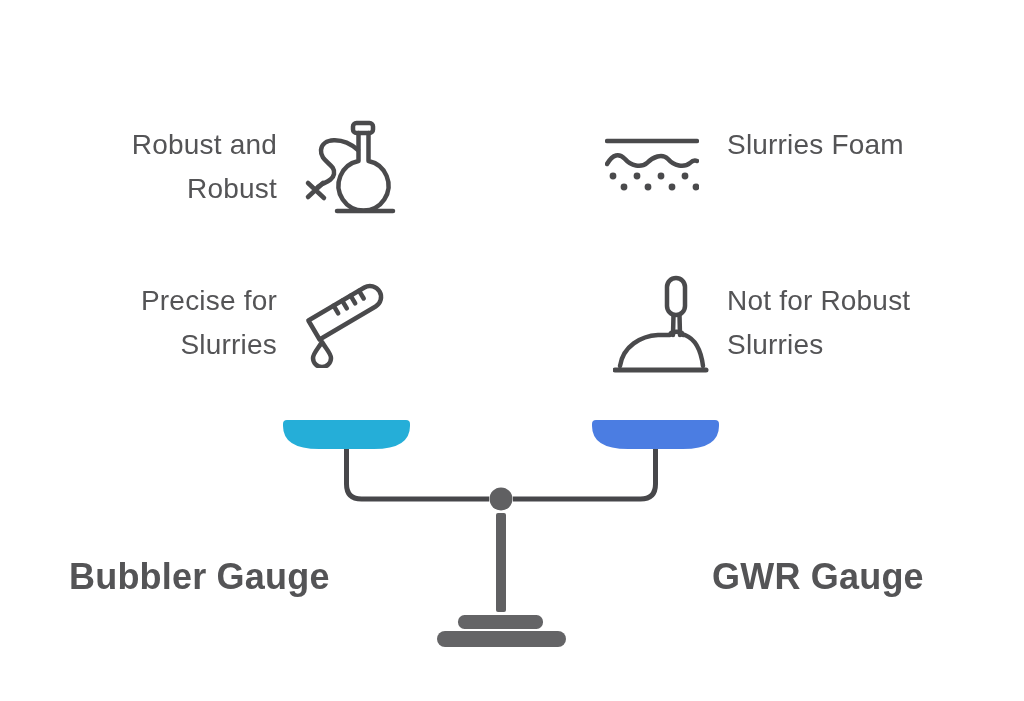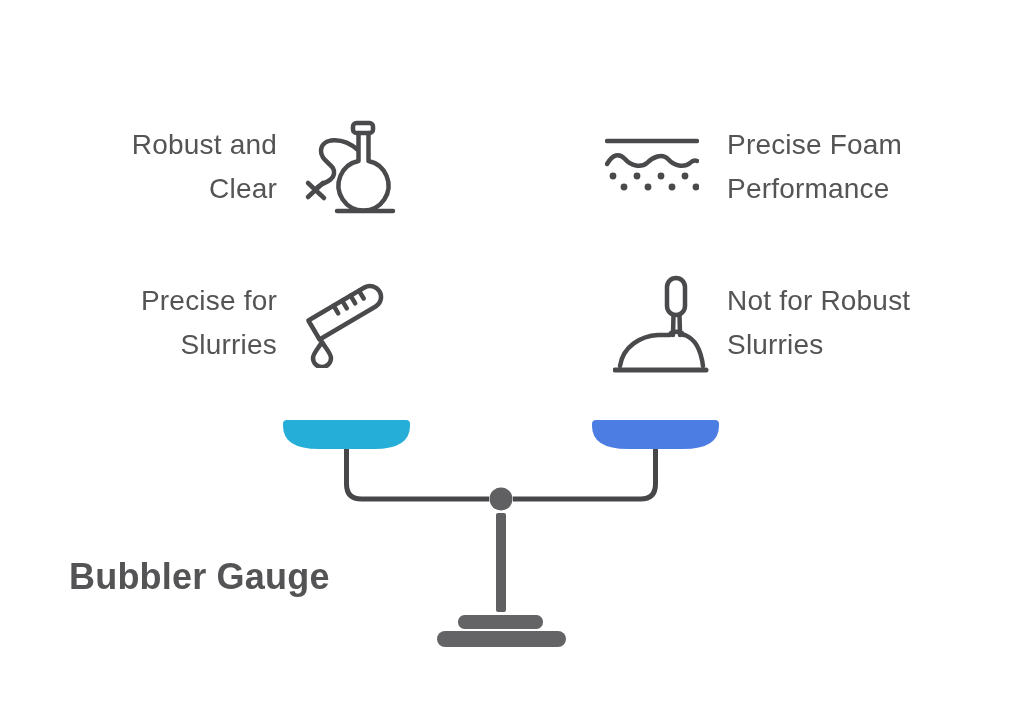--- a/index.html
+++ b/index.html
@@ -31,21 +31,21 @@
     white-space: nowrap;
   }
 </style>
 </head>
 <body>
 
 <div id="stage" style="background: rgb(255, 255, 255); color: rgb(84, 84, 86);">
 
   <div class="feature-text align-right" style="left:40px; top:123px; width:237px;">
     <div>Robust and</div>
-    <div>Clear</div>
+    <div>Robust</div>
   </div>
   <span class="icon" style="left: 296px; top: 112px; color: rgb(74, 74, 76);">
     <svg width="100" height="102" viewBox="0 0 100 102" fill="none" stroke="currentColor" stroke-width="4.5" stroke-linecap="round" stroke-linejoin="round">
 
       <path d="M41,99 H97"></path>
 
       <path d="M62.5,21 V49 A25,25 0 1 0 72.5,49 V21"></path>
 
       <rect x="57" y="11" width="20" height="10" rx="3.5"></rect>
 
@@ -65,22 +65,21 @@
         <circle cx="56" cy="40" r="3.4"></circle>
           <circle cx="80" cy="40" r="3.4"></circle>
         <circle cx="19" cy="51" r="3.4"></circle>
           <circle cx="43" cy="51" r="3.4"></circle>
         <circle cx="67" cy="51" r="3.4"></circle>
           <circle cx="91" cy="51" r="3.4"></circle>
       </g>
     </svg>
   </span>
   <div class="feature-text align-left" style="left:727px; top:123px; width:250px;">
-    <div>Precise Foam</div>
-    <div>Performance</div>
+    <div>Slurries Foam</div>
   </div>
 
   <div class="feature-text align-right" style="left:40px; top:279px; width:237px;">
     <div>Precise for</div>
     <div>Slurries</div>
   </div>
   <span class="icon" style="left: 302px; top: 280px; color: rgb(74, 74, 76);">
     <svg width="86" height="88" viewBox="0 0 86 88" fill="none" stroke="currentColor" stroke-width="4.5" stroke-linecap="round" stroke-linejoin="round">
 
       <path d="M6.4,40.5 L62.4,7.5 A11,11 0 0 1 73.6,26.5 L17.6,59.5 Z"></path>
@@ -122,14 +121,15 @@
       <circle cx="231" cy="89" r="11.5" style="fill: rgb(96, 96, 98);"></circle>
 
       <rect x="226" y="103" width="10" height="99" rx="2" style="fill: rgb(96, 96, 98);"></rect>
 
       <rect x="188" y="205" width="85" height="14" rx="6.5" style="fill: rgb(100, 100, 102);"></rect>
       <rect x="167" y="221" width="129" height="16" rx="8" style="fill: rgb(100, 100, 102);"></rect>
     </svg>
   </span>
 
   <div class="gauge-label" style="left:69px; top:556px;">Bubbler Gauge</div>
+  <div class="gauge-label" style="left:712px; top:556px;">GWR Gauge</div>
 
 </div>
 
 </body></html>

